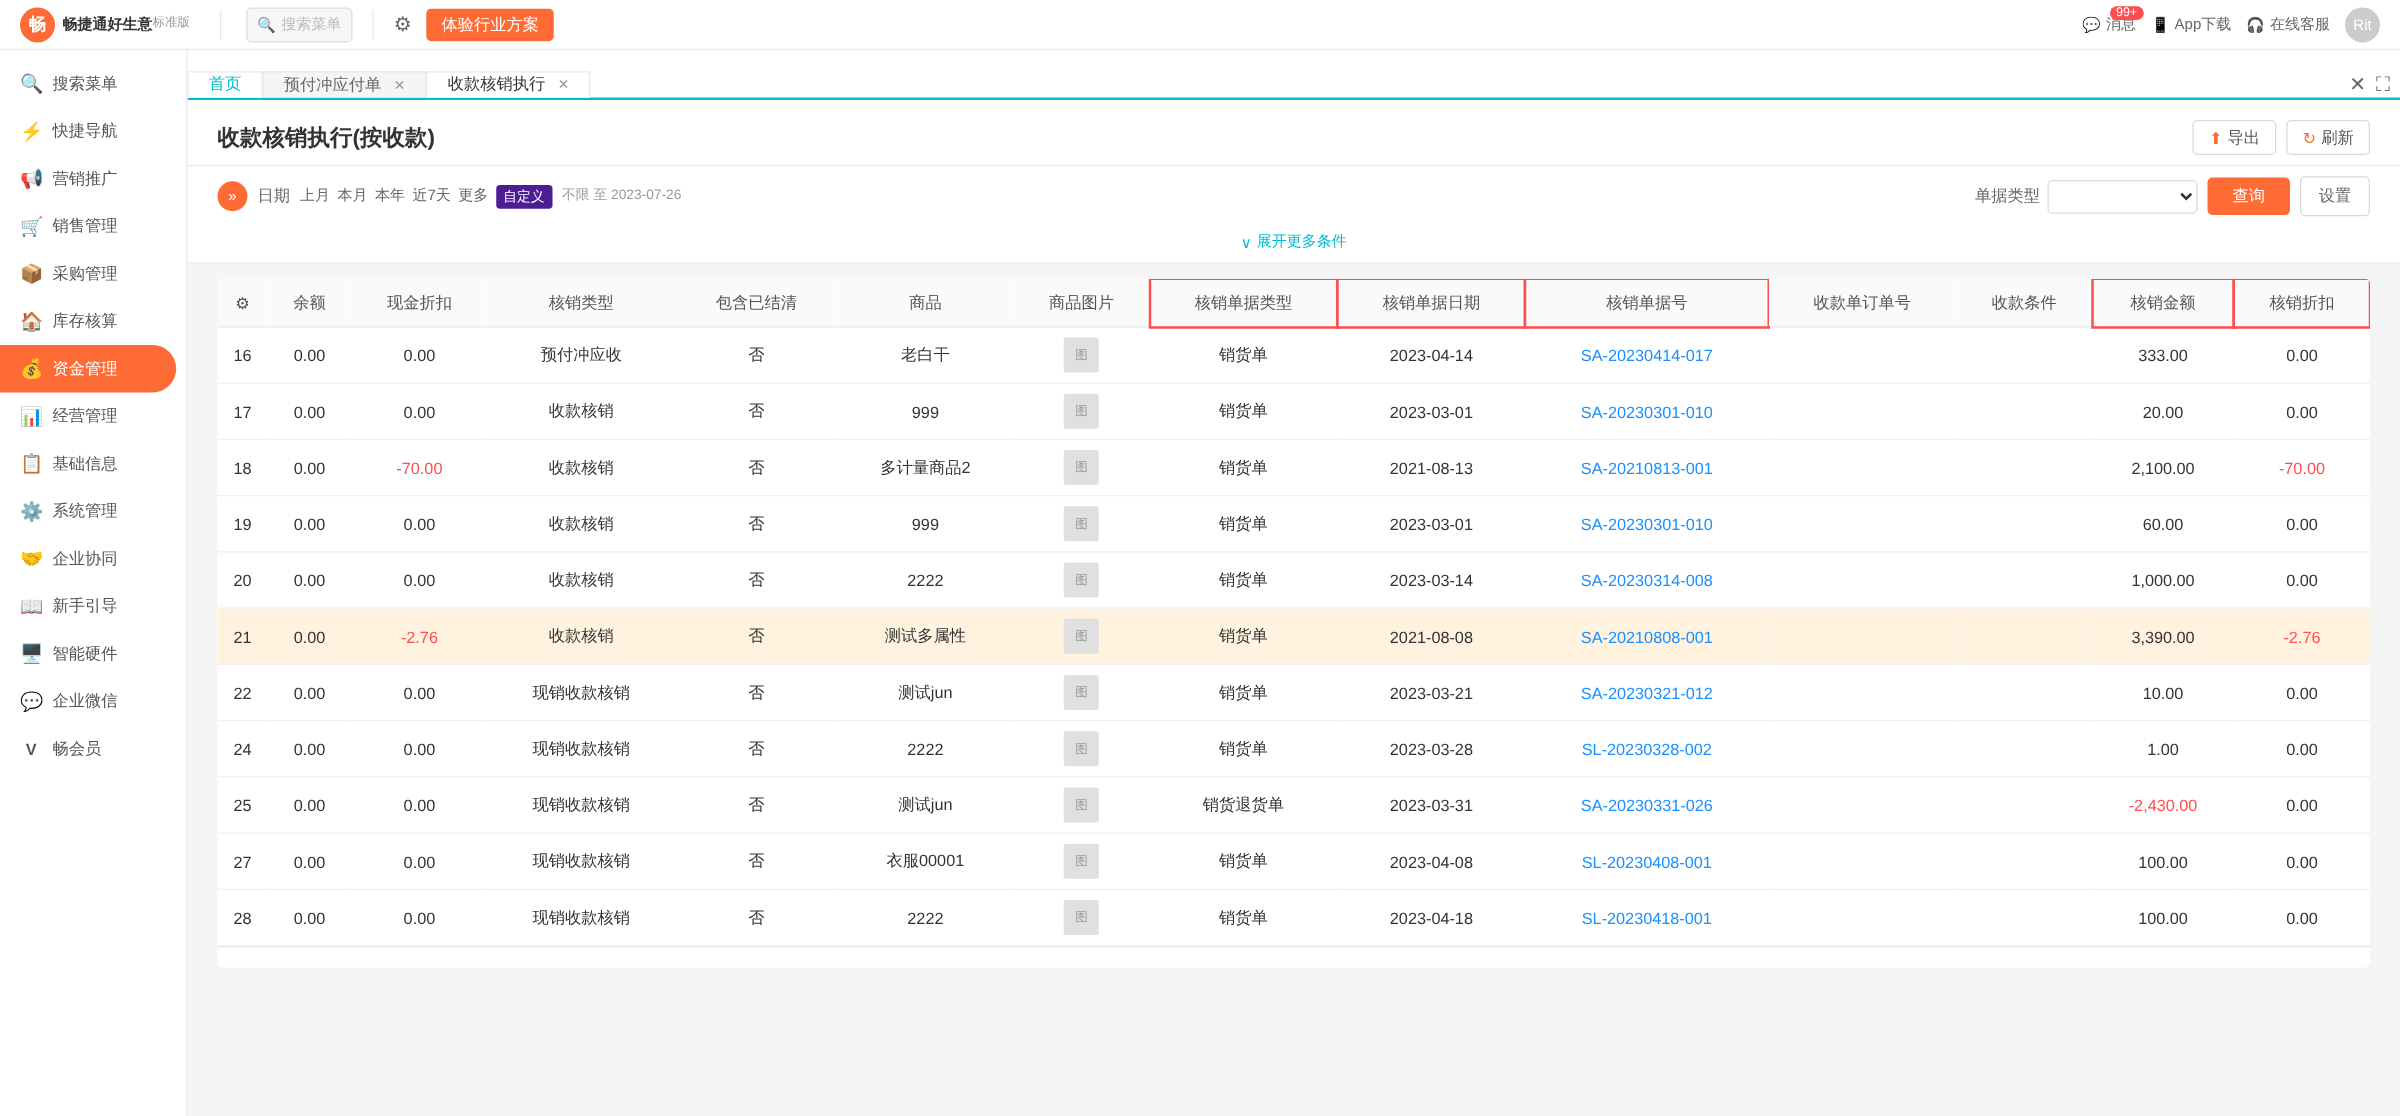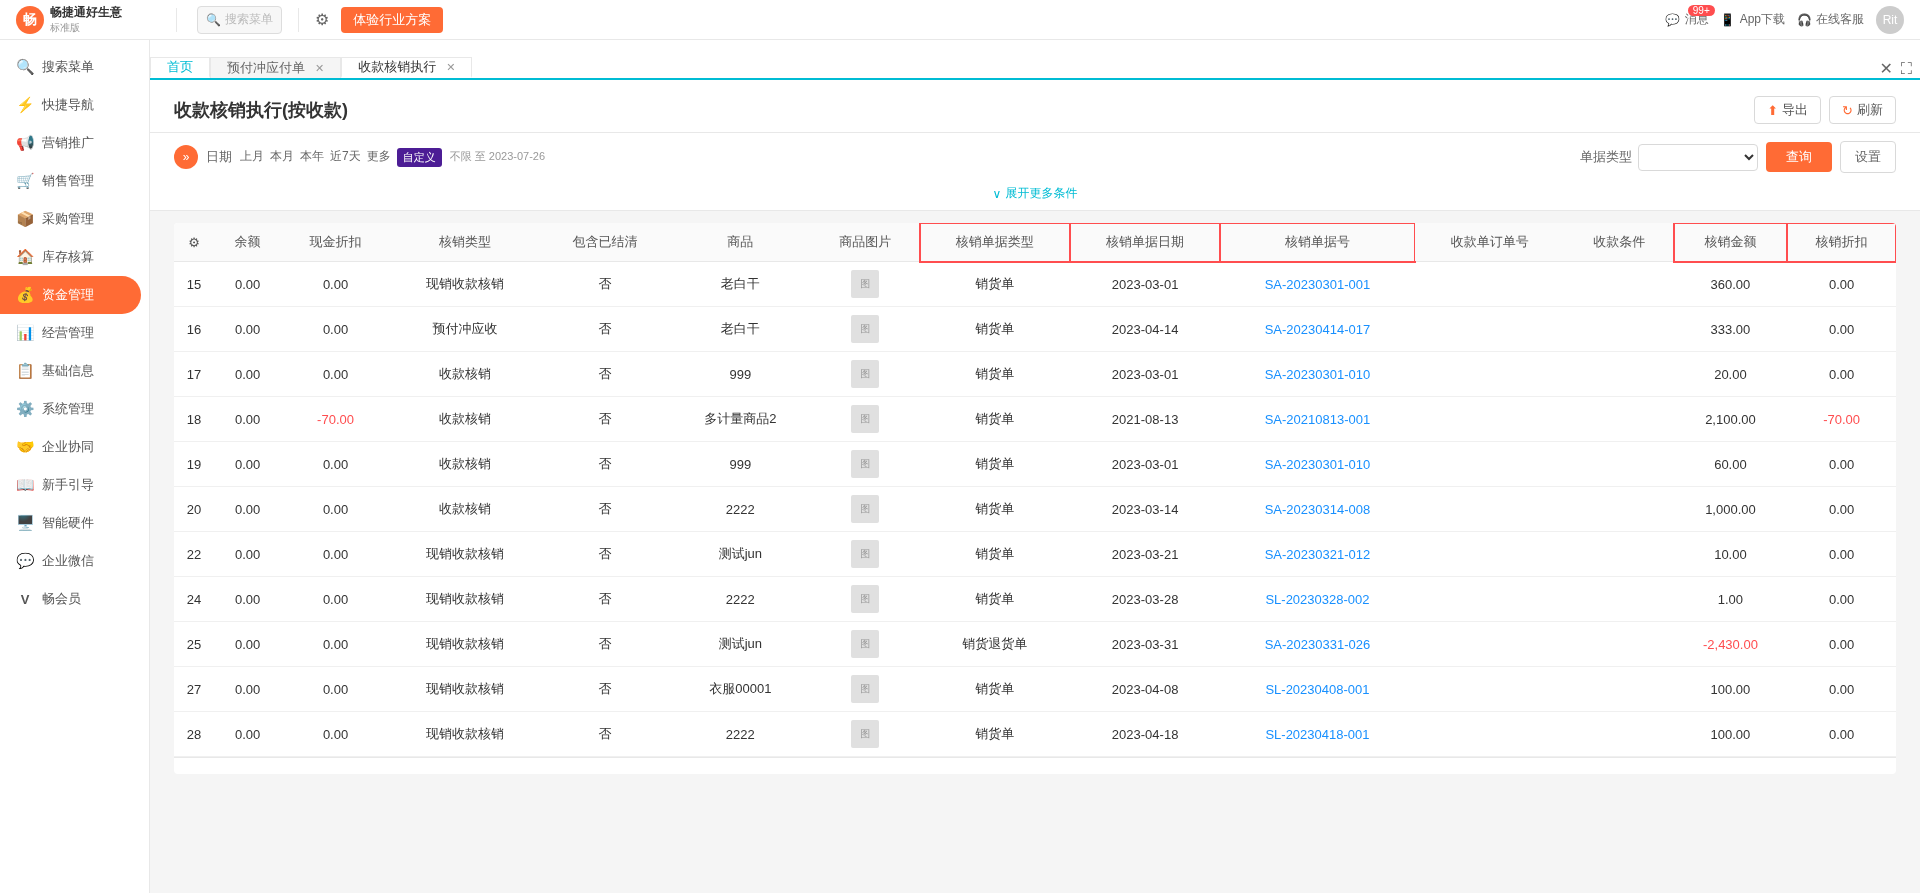--- a/index.html
+++ b/index.html
@@ -77,21 +77,21 @@
     .table-area::-webkit-scrollbar-thumb { background: #ccc; border-radius: 3px; }
 
     .user-avatar { width: 28px; height: 28px; border-radius: 50%; background: #ccc; display: inline-flex; align-items: center; justify-content: center; color: #fff; font-size: 12px; }
   </style>
 </head>
 <body>
 
 <div class="top-bar">
   <div class="top-bar-logo">
     <div class="logo-icon">畅</div>
-    <div style="display:flex;flex-direction:column;">
+    <div style="display:flex;flex-direction:row;">
       <span style="font-size:12px;font-weight:bold;color:#333;">畅捷通好生意</span>
       <span style="font-size:10px;color:#999;">标准版</span>
     </div>
   </div>
   <div style="width:1px;height:24px;background:#e8e8e8;margin:0 8px;"></div>
   <div class="search-box" style="cursor:pointer;">
     <span style="color:#ccc;">🔍</span>
     <span style="font-size:12px;color:#bbb;">搜索菜单</span>
   </div>
   <div style="width:1px;height:24px;background:#e8e8e8;margin:0 4px;"></div>
@@ -268,38 +268,20 @@
                 <th style="outline:2px solid #ff4d4f;outline-offset:-1px;">核销单据类型</th>
                 <th style="outline:2px solid #ff4d4f;outline-offset:-1px;">核销单据日期</th>
                 <th style="outline:2px solid #ff4d4f;outline-offset:-1px;">核销单据号</th>
                 <th>收款单订单号</th>
                 <th>收款条件</th>
                 <th style="outline:2px solid #ff4d4f;outline-offset:-1px;">核销金额</th>
                 <th style="outline:2px solid #ff4d4f;outline-offset:-1px;">核销折扣</th>
               </tr>
             </thead>
             <tbody id="table-body">
-            <tr>
-                  <td>15</td>
-                  <td>0.00</td>
-                  <td>0.00</td>
-                  <td>现销收款核销</td>
-                  <td>否</td>
-                  <td>老白干</td>
-                  <td>
-                    <div style="width:28px;height:28px;background:#e0e0e0;border-radius:2px;margin:auto;display:flex;align-items:center;justify-content:center;font-size:10px;color:#999;">图</div>
-                  </td>
-                  <td>销货单</td>
-                  <td>2023-03-01</td>
-                  <td><a class="link-text" href="#">SA-20230301-001</a></td>
-                  <td></td>
-                  <td></td>
-                  <td>360.00</td>
-                  <td>0.00</td>
-                </tr>
                 <tr>
                   <td>16</td>
                   <td>0.00</td>
                   <td>0.00</td>
                   <td>预付冲应收</td>
                   <td>否</td>
                   <td>老白干</td>
                   <td>
                     <div style="width:28px;height:28px;background:#e0e0e0;border-radius:2px;margin:auto;display:flex;align-items:center;justify-content:center;font-size:10px;color:#999;">图</div>
                   </td>
@@ -375,20 +357,38 @@
                   <td>
                     <div style="width:28px;height:28px;background:#e0e0e0;border-radius:2px;margin:auto;display:flex;align-items:center;justify-content:center;font-size:10px;color:#999;">图</div>
                   </td>
                   <td>销货单</td>
                   <td>2023-03-14</td>
                   <td><a class="link-text" href="#">SA-20230314-008</a></td>
                   <td></td>
                   <td></td>
                   <td>1,000.00</td>
                   <td>0.00</td>
+                </tr>
+                <tr class="highlighted">
+                  <td>21</td>
+                  <td>0.00</td>
+                  <td style="color: rgb(255, 77, 79);">-2.76</td>
+                  <td>收款核销</td>
+                  <td>否</td>
+                  <td>测试多属性</td>
+                  <td>
+                    <div style="width:28px;height:28px;background:#e0e0e0;border-radius:2px;margin:auto;display:flex;align-items:center;justify-content:center;font-size:10px;color:#999;">图</div>
+                  </td>
+                  <td>销货单</td>
+                  <td>2021-08-08</td>
+                  <td><a class="link-text" href="#">SA-20210808-001</a></td>
+                  <td></td>
+                  <td></td>
+                  <td>3,390.00</td>
+                  <td style="color: rgb(255, 77, 79);">-2.76</td>
                 </tr>
                 <tr>
                   <td>22</td>
                   <td>0.00</td>
                   <td>0.00</td>
                   <td>现销收款核销</td>
                   <td>否</td>
                   <td>测试jun</td>
                   <td>
                     <div style="width:28px;height:28px;background:#e0e0e0;border-radius:2px;margin:auto;display:flex;align-items:center;justify-content:center;font-size:10px;color:#999;">图</div>

